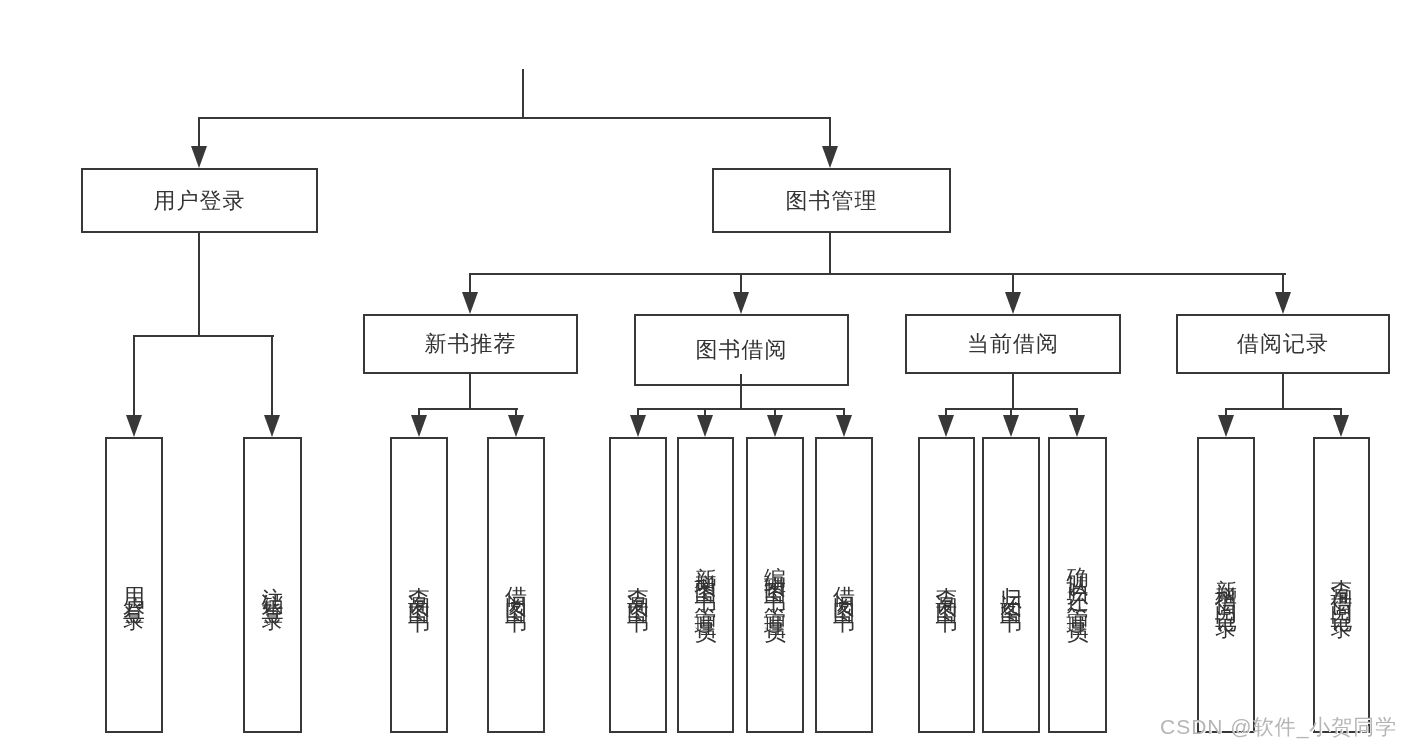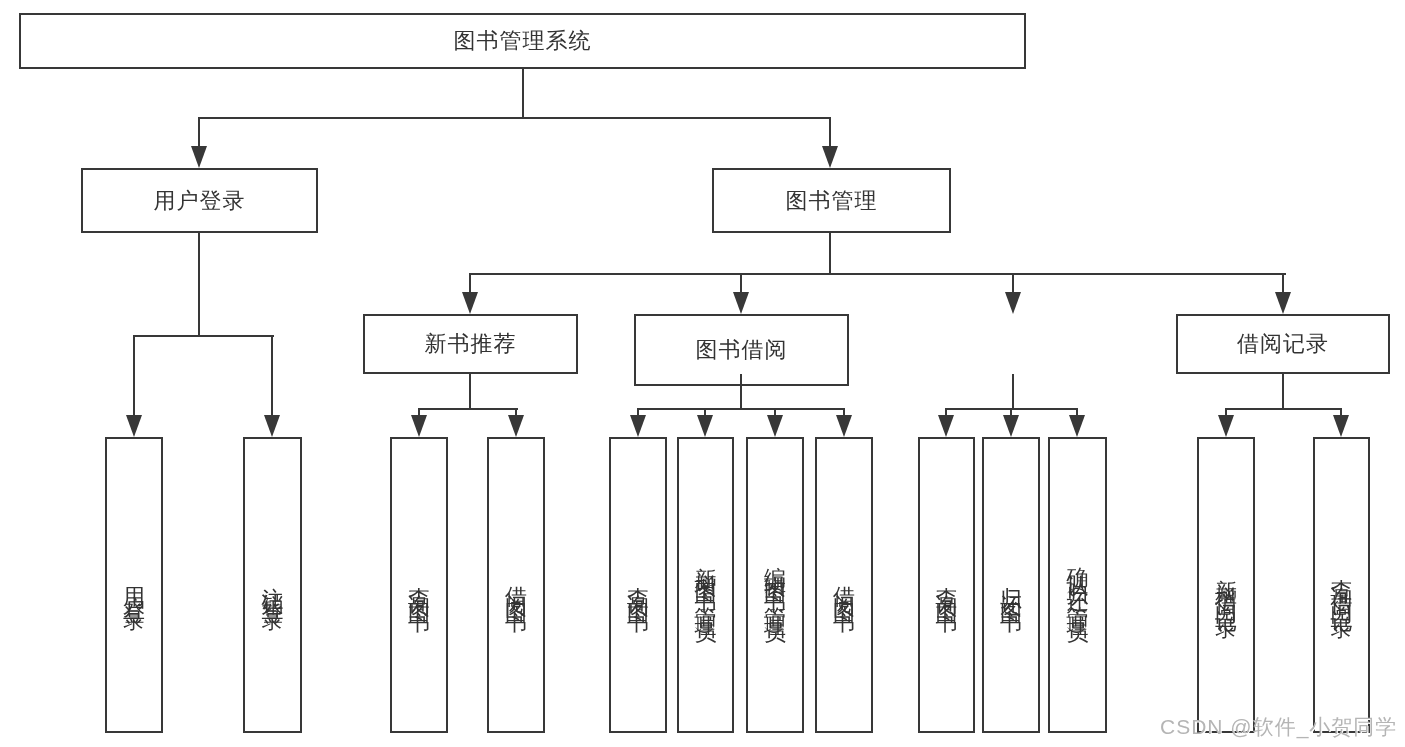--- a/index.html
+++ b/index.html
@@ -26,36 +26,36 @@
     position:absolute;left:1160px;top:713px;z-index:10;
     font-size:21px;letter-spacing:1px;color:#b5b5b5;
     text-shadow:1px 1px 0 #ffffff;white-space:nowrap;
   }
 </style>
 </head>
 <body>
 
 <div class="canvas">
 
-  <div class="box" style="left:19px;top:13px;width:1007px;height:56px">
-    <span class="h-label">图书管理系统</span>
-  </div>
 
   <div class="box" style="left:81px;top:168px;width:237px;height:65px">
     <span class="h-label">用户登录</span>
   </div>
   <div class="box" style="left:712px;top:168px;width:239px;height:65px">
     <span class="h-label">图书管理</span>
   </div>
 
   <div class="box" style="left:363px;top:314px;width:215px;height:60px">
     <span class="h-label">新书推荐</span>
   </div>
   <div class="box" style="left:634px;top:314px;width:215px;height:72px">
     <span class="h-label">图书借阅</span>
+  </div>
+  <div class="box" style="left:905px;top:314px;width:216px;height:60px">
+    <span class="h-label">当前借阅</span>
   </div>
   <div class="box" style="left:1176px;top:314px;width:214px;height:60px">
     <span class="h-label">借阅记录</span>
   </div>
 
   <div class="box" style="left:105px;top:437px;width:58px;height:296px">
     <span class="v-label">用户登录</span>
   </div>
   <div class="box" style="left:243px;top:437px;width:59px;height:296px">
     <span class="v-label">注销登录</span>

